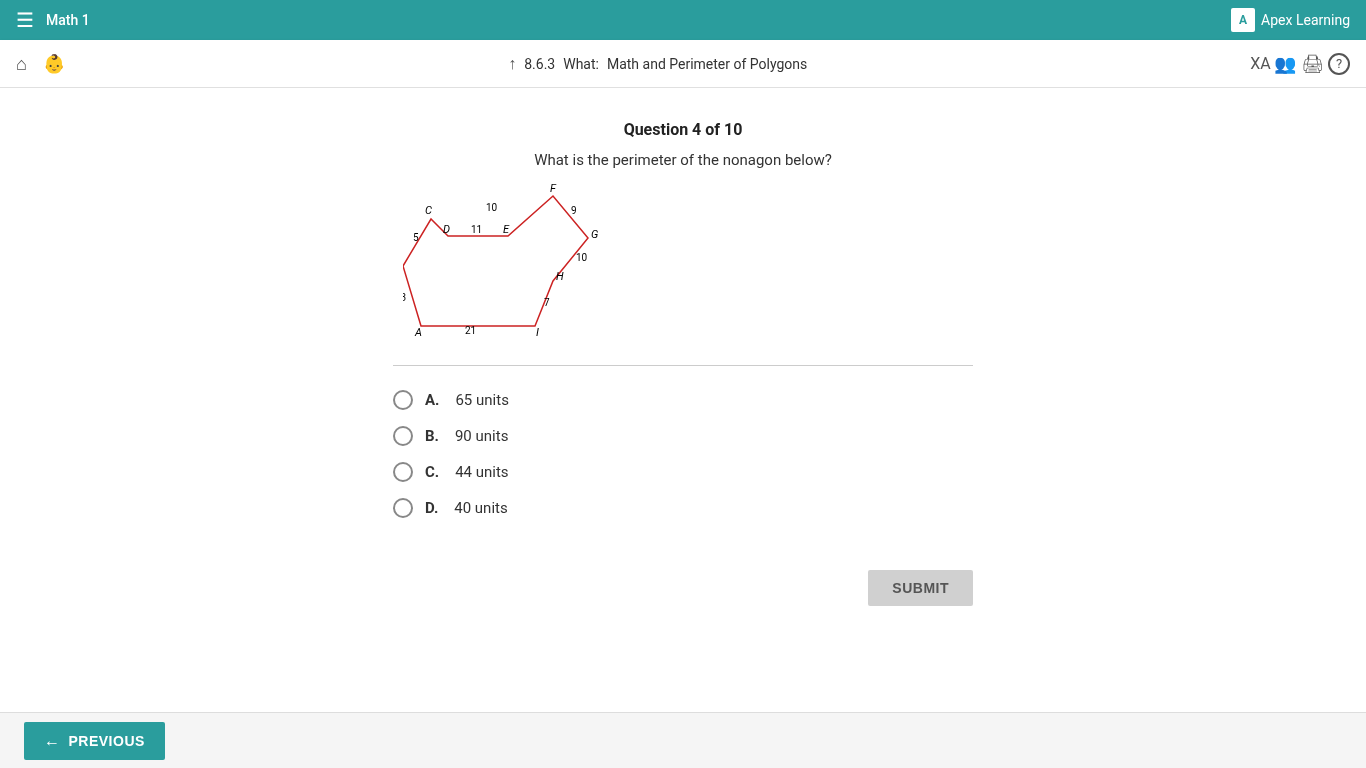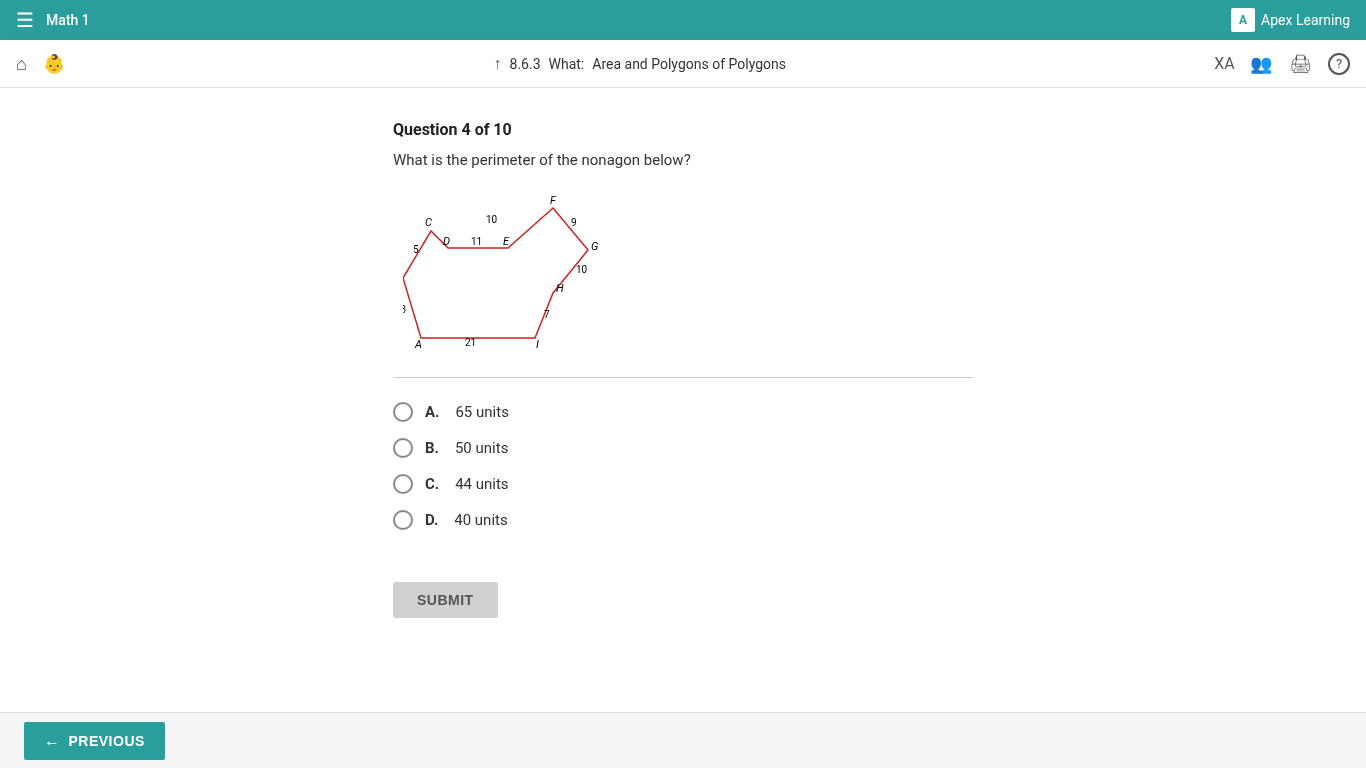--- a/index.html
+++ b/index.html
@@ -85,54 +85,55 @@
     .sub-bar-center .arrow-up {
       font-size: 16px;
       color: #555;
     }
     .sub-bar-center .quiz-label {
       font-weight: 400;
     }
     .sub-bar-right {
       display: flex;
       align-items: center;
-      gap: 16px;
+      gap: 4px;
     }
     .sub-bar-right span {
       font-size: 18px;
       color: #555;
       cursor: pointer;
     }
 
     
     .main-content {
       background: white;
       margin: 0;
       padding: 0;
       height: calc(768px - 40px - 48px - 56px);
       overflow-y: auto;
     }
 
     .question-container {
       max-width: 620px;
       margin: 0 auto;
       padding: 32px 20px 20px 20px;
+      text-align: center;
     }
 
     .question-number {
       font-size: 16px;
       font-weight: bold;
       color: #222;
       margin-bottom: 12px;
     }
 
     .question-text {
       font-size: 15px;
       color: #333;
-      margin-bottom: 24px;
+      margin-bottom: 12px;
     }
 
     
     .diagram-container {
       display: flex;
       justify-content: flex-start;
       margin-bottom: 24px;
       margin-left: 10px;
     }
 
@@ -171,20 +172,21 @@
     }
 
     .answer-letter {
       font-weight: bold;
       margin-right: 4px;
     }
 
     
     .submit-row {
       display: flex;
+      justify-content: flex-end;
       max-width: 620px;
       margin: 0 auto;
       padding: 0 20px 20px 20px;
     }
 
     .submit-btn {
       background: #d0d0d0;
       color: #555;
       border: none;
       padding: 10px 24px;
@@ -242,21 +244,21 @@
 
 <div class="sub-bar">
   <div class="sub-bar-left">
     <span class="sub-bar-icon">⌂</span>
     <span class="sub-bar-icon">👶</span>
   </div>
   <div class="sub-bar-center">
     <span class="arrow-up">↑</span>
     <span class="quiz-label">8.6.3</span>
     <span>What:</span>
-    <span>Area and Polygons of Polygons</span>
+    <span>Math and Perimeter of Polygons</span>
   </div>
   <div class="sub-bar-right">
     <span style="font-size:16px; color:#555;">XA</span>
     <span style="font-size:18px; color:#555;">👥</span>
     <span style="font-size:18px; color:#555;">🖨</span>
     <span style="font-size:18px; color:#555; border:2px solid #555; border-radius:50%; width:22px; height:22px; display:inline-flex; align-items:center; justify-content:center; font-size:13px;">?</span>
   </div>
 </div>
 
 <div class="main-content">
@@ -305,21 +307,21 @@
 
     <ul class="answer-choices">
       <li class="answer-choice">
         <div class="radio-circle"></div>
         <span class="answer-letter">A.</span>
         <span>65 units</span>
       </li>
       <li class="answer-choice">
         <div class="radio-circle"></div>
         <span class="answer-letter">B.</span>
-        <span>50 units</span>
+        <span>90 units</span>
       </li>
       <li class="answer-choice">
         <div class="radio-circle"></div>
         <span class="answer-letter">C.</span>
         <span>44 units</span>
       </li>
       <li class="answer-choice">
         <div class="radio-circle"></div>
         <span class="answer-letter">D.</span>
         <span>40 units</span>

